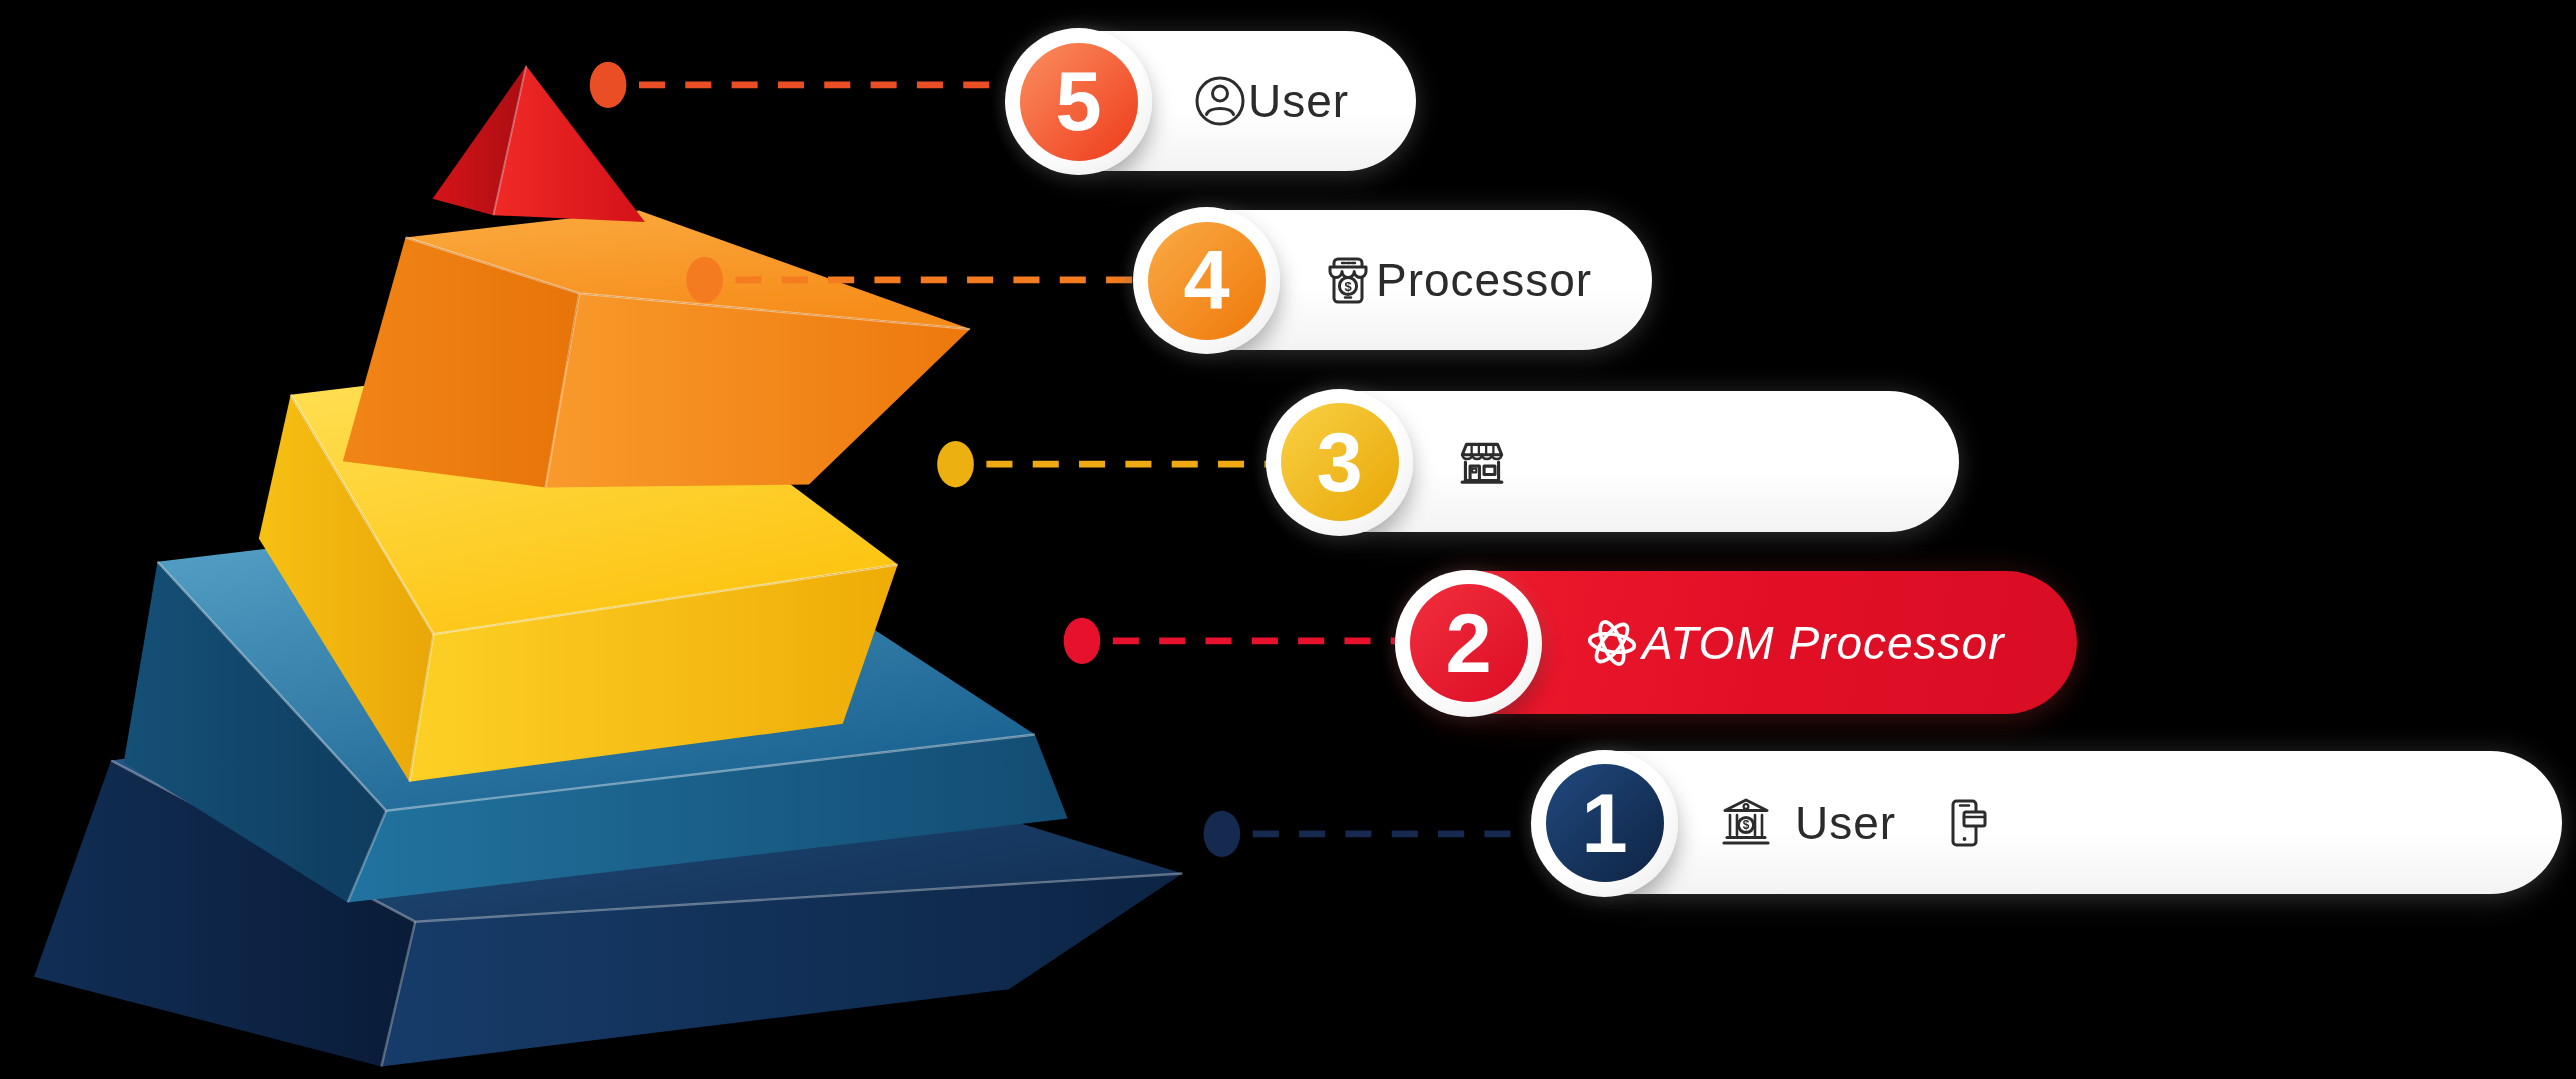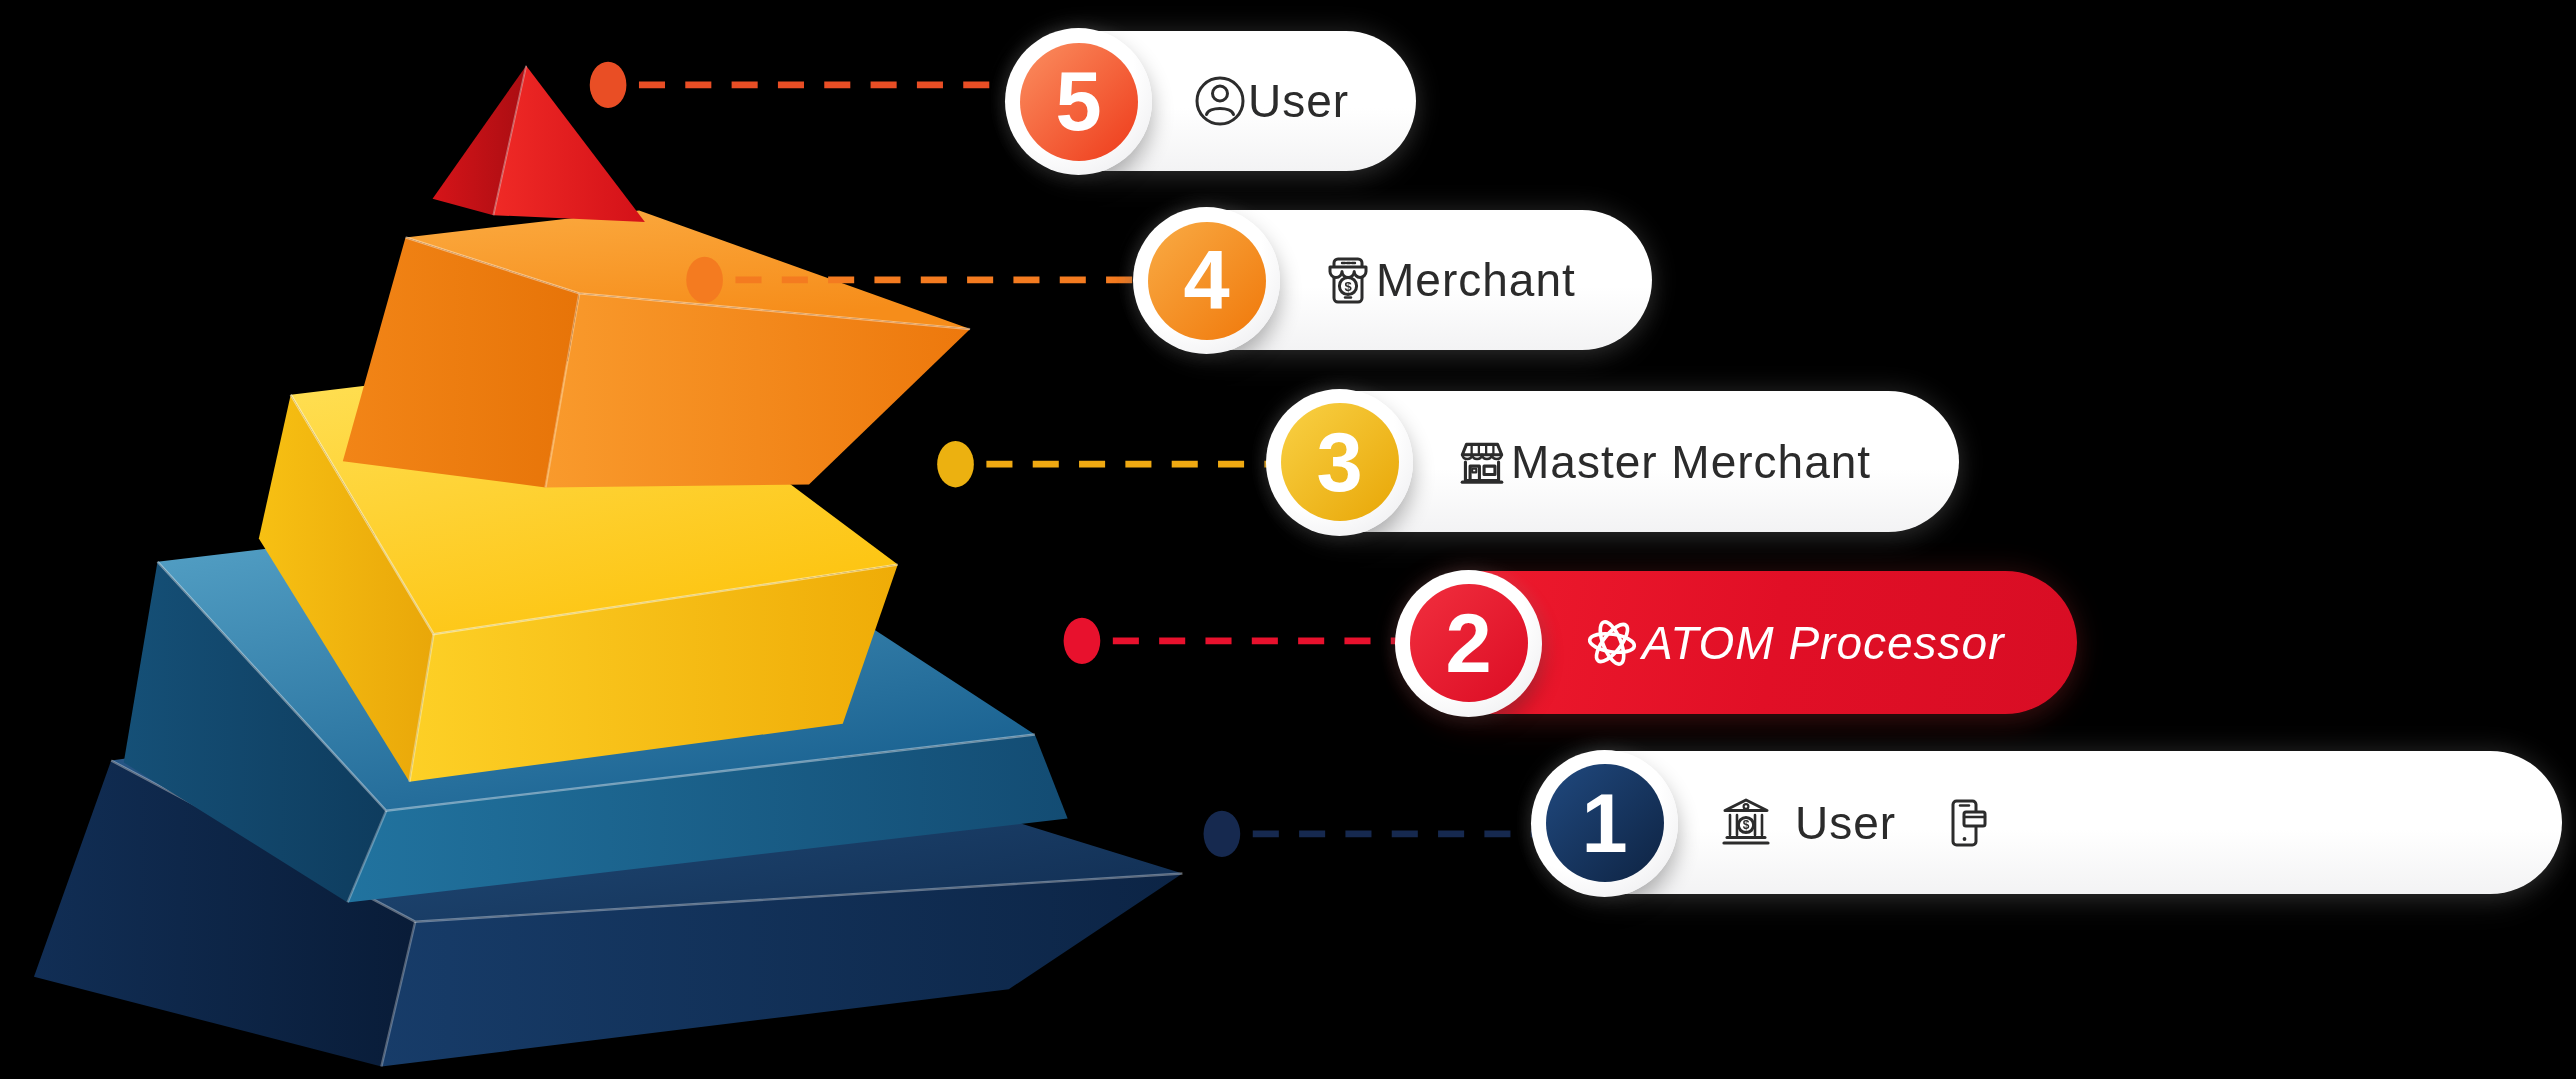--- a/index.html
+++ b/index.html
@@ -210,40 +210,39 @@
     </div>
     <div class="content">
       <svg class="icon" width="56" height="56" viewBox="0 0 56 56" fill="none" stroke="#2c2c2c" stroke-width="3" stroke-linecap="round" stroke-linejoin="round">
         <rect x="14" y="7" width="28" height="43" rx="4"></rect>
         <path d="M22,11 h3 M27,11 h3 M32,11 h3" stroke-width="2.4"></path>
         <path d="M10,15 H46 V19.5 a5.9,5.9 0 0 1 -11.8,0 a6,6 0 0 1 -12.2,0 a6,6 0 0 1 -12,0 Z" fill="#ffffff"></path>
         <circle cx="28" cy="34" r="8.6"></circle>
         <text x="28" y="38.6" text-anchor="middle" font-size="13" font-weight="bold" fill="#2c2c2c" stroke="none" font-family="Liberation Sans, sans-serif">$</text>
         <path d="M25,45.5 h6" stroke-width="2.4"></path>
       </svg>
-      <span class="label">Merchant</span>
+      <span class="label">Processor</span>
     </div>
   </div>
 
   <div class="pill r3">
     <div class="badge">
       <div class="badge-in">3</div>
     </div>
     <div class="content">
       <svg class="icon" width="58" height="58" viewBox="0 0 56 56" fill="none" stroke="#2c2c2c" stroke-width="3" stroke-linecap="round" stroke-linejoin="round">
         <path d="M9,21 L13,11 H43 L47,21 Z"></path>
         <path d="M18,11 V21 M25,11 V21 M32,11 V21 M39,11 V21" stroke-width="2.2"></path>
         <path d="M9,21 a4.8,4.8 0 0 0 9.5,0 a4.8,4.8 0 0 0 9.5,0 a4.8,4.8 0 0 0 9.5,0 a4.8,4.8 0 0 0 9.5,0" stroke-width="2.4"></path>
         <path d="M12,28 V46 H44 V28"></path>
         <rect x="16.5" y="32" width="9" height="14"></rect>
         <rect x="18.5" y="34.5" width="4" height="3.5" stroke-width="2"></rect>
         <rect x="30" y="32" width="10.5" height="8"></rect>
         <path d="M9,47.5 H47" stroke-width="3.2"></path>
       </svg>
-      <span class="label">Master Merchant</span>
     </div>
   </div>
 
   <div class="pill red r2">
     <div class="badge">
       <div class="badge-in">2</div>
     </div>
     <div class="content">
       <svg class="icon" width="60" height="60" viewBox="0 0 56 56" fill="none" stroke="#ffffff" stroke-width="3.4" stroke-linecap="round">
         <ellipse cx="28" cy="28" rx="21" ry="8.2" transform="rotate(8 28 28)"></ellipse>

